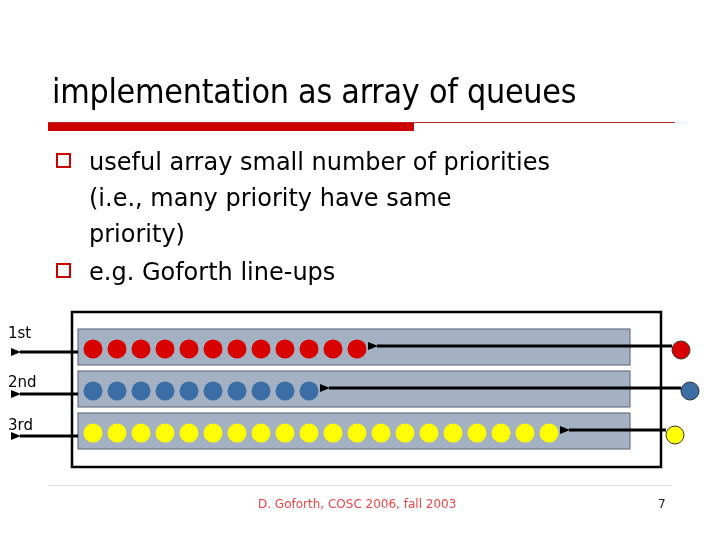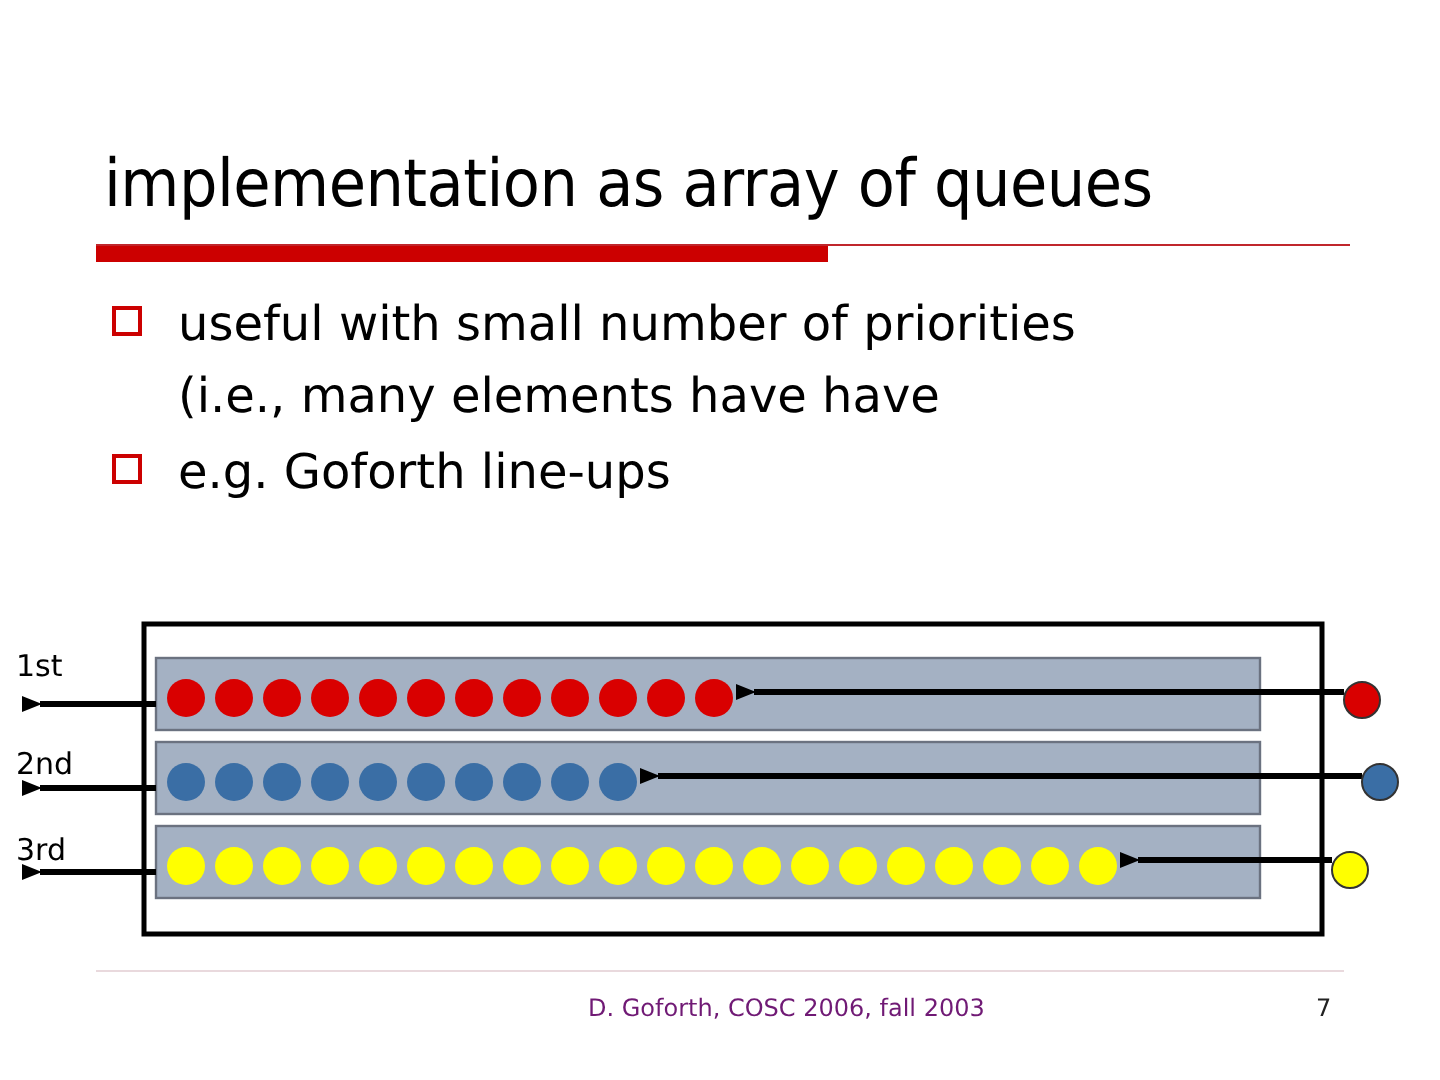--- a/index.html
+++ b/index.html
@@ -31,38 +31,39 @@
       position: absolute; left: 0; top: 9px; width: 15px; height: 15px;
       border: 2px solid #cc0000; box-sizing: border-box;
     }
     .diagram { position: absolute; left: 0; top: 0; width: 720px; height: 540px; }
     .lbl { font-size: 15px; font-family: "DejaVu Sans", sans-serif; }
     .footer-rule {
       position: absolute; left: 48px; top: 485px; width: 624px; height: 1px;
       background: #e9d9dd;
     }
     .footer-text {
-      position: absolute; left: 258px; top: 497px; font-size: 12px; color: #701a75; margin-left: 36px;
+      position: absolute; left: 258px; top: 497px; font-size: 12px; color: #ef4444;
     }
     .page-num {
       position: absolute; left: 658px; top: 497px; font-size: 12px; color: #222;
     }
   </style>
 </head>
 <body>
 
 <div class="title">implementation as array of queues</div>
 <div class="rule-thin"></div>
 <div class="rule-thick"></div>
 
 <div class="bullets">
   <div class="bullet">
     <span class="box"></span>
-    <div>useful with small number of priorities</div>
-    <div>(i.e., many elements have have</div>
+    <div>useful array small number of priorities</div>
+    <div>(i.e., many priority have same</div>
+    <div>priority)</div>
   </div>
   <div class="bullet">
     <span class="box"></span>
     <div>e.g. Goforth line-ups</div>
   </div>
 </div>
 
 <svg class="diagram" width="720" height="540" viewBox="0 0 720 540">
   <defs>
     <marker id="ah" markerWidth="10" markerHeight="8" refX="1" refY="4" orient="auto" markerUnits="userSpaceOnUse">

